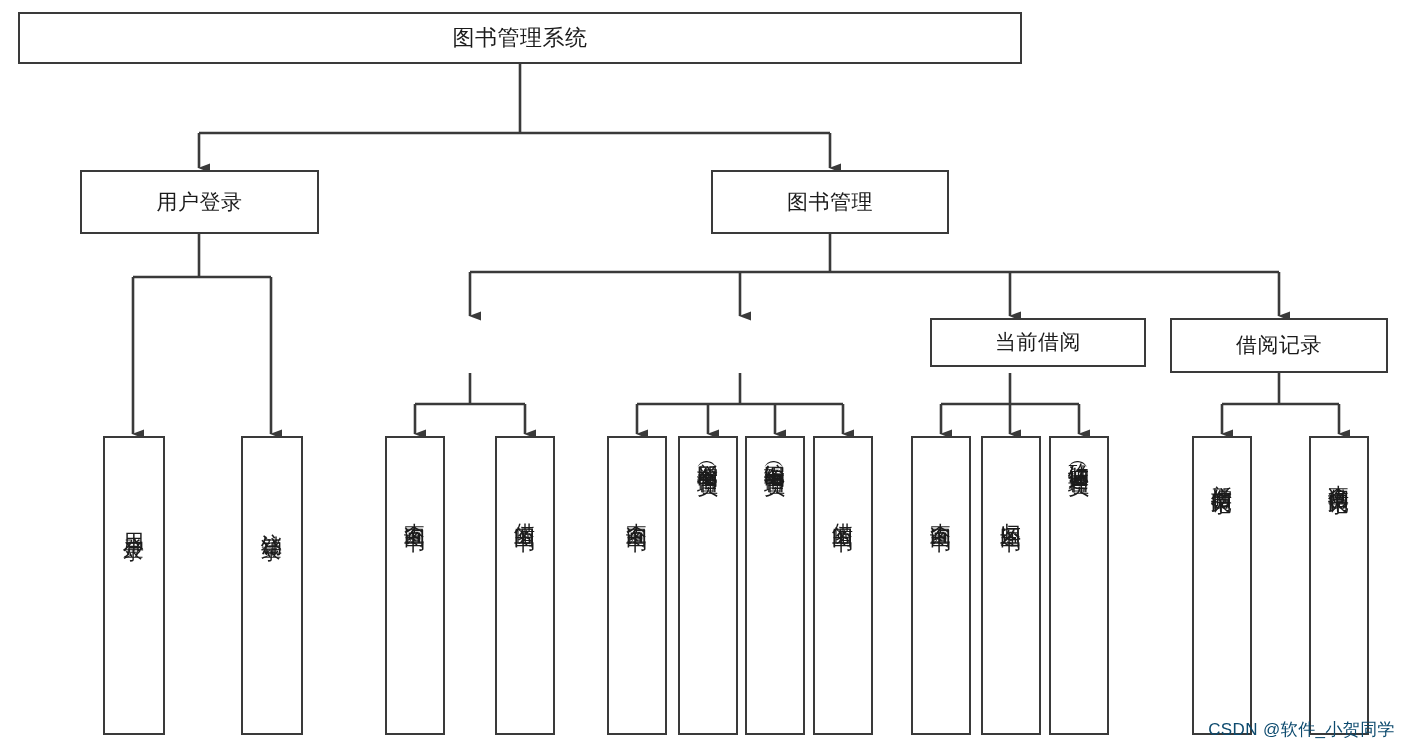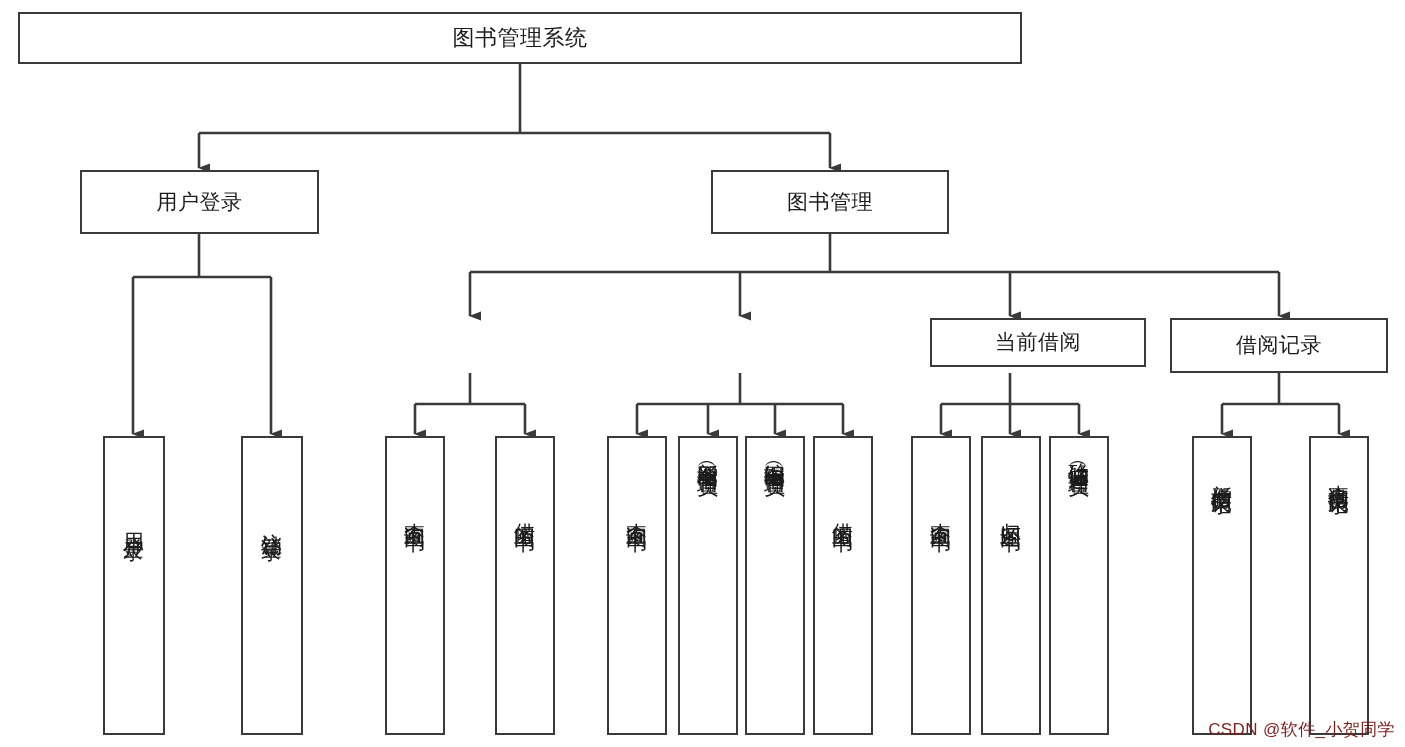--- a/index.html
+++ b/index.html
@@ -46,21 +46,21 @@
     letter-spacing:3px;
     white-space:nowrap;
   }
   .v-node.tall .lbl{letter-spacing:2px;}
 
   .watermark{
     position:absolute;
     right:10px;
     bottom:6px;
     font-size:17px;
-    color:#7f1d1d;
+    color:#0c4a6e;
     white-space:nowrap;
     letter-spacing:0.4px;
   }
 </style>
 </head>
 <body>
 
 <div id="stage">
 
   <svg id="wires" viewBox="0 0 1405 747">

